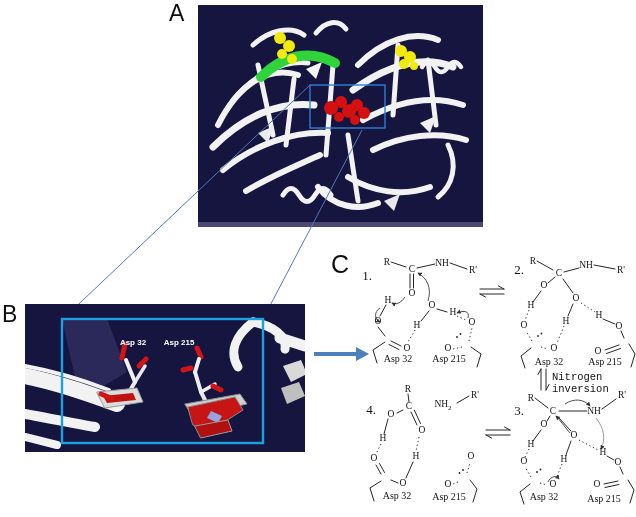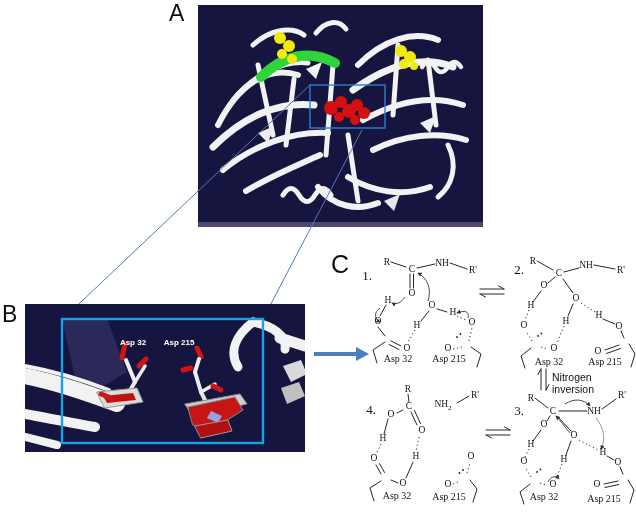--- a/index.html
+++ b/index.html
@@ -1,20 +1,20 @@
 <!DOCTYPE html>
 <html style="--panel-bg: #16153f; --highlight-green: #2ed43a; --highlight-yellow: #f0ea10; --highlight-red: #d51010; --box-blue: #2e7fd6; --rect-cyan: #1ba1df; --callout-blue: #5578b8; --arrow-blue: #4b7fbd; --ribbon-white: #f2f2f2; --red-arrow-strand: #c51515; --lavender-strand: #96a2e4;"><head>
 <meta charset="utf-8">
 <style>
   html,body { margin:0; padding:0; background:#ffffff; }
   #fig { position:relative; width:636px; height:517px; background:#fff; overflow:hidden;
          font-family:"Liberation Sans", sans-serif; }
   .plabel { position:absolute; font-family:"Liberation Sans", sans-serif; font-size:23px;
             color:#0f0f0f; line-height:1; }
-  .ninv { position:absolute; font-family:Liberation Sans, sans-serif; font-size:10.5px; color:#111; }
+  .ninv { position:absolute; font-family:Liberation Mono, monospace; font-size:10.5px; color:#111; }
   svg { position:absolute; overflow:visible; }
   svg.inline { overflow:hidden; }
 
   
   .bd  { stroke:#262626; stroke-width:1; fill:none; stroke-linecap:round; }
   .hb  { stroke:#333; stroke-width:1; fill:none; stroke-dasharray:1.3 2.6; }
   .ca  { stroke:#3a3a3a; stroke-width:.9; fill:none; marker-end:url(#ah); }
   .cag { stroke:#8d8d8d; }
   .at  { font-family:"Liberation Serif", serif; font-size:9.5px; fill:#141414; text-anchor:middle; }
   .num { font-size:13px; }

